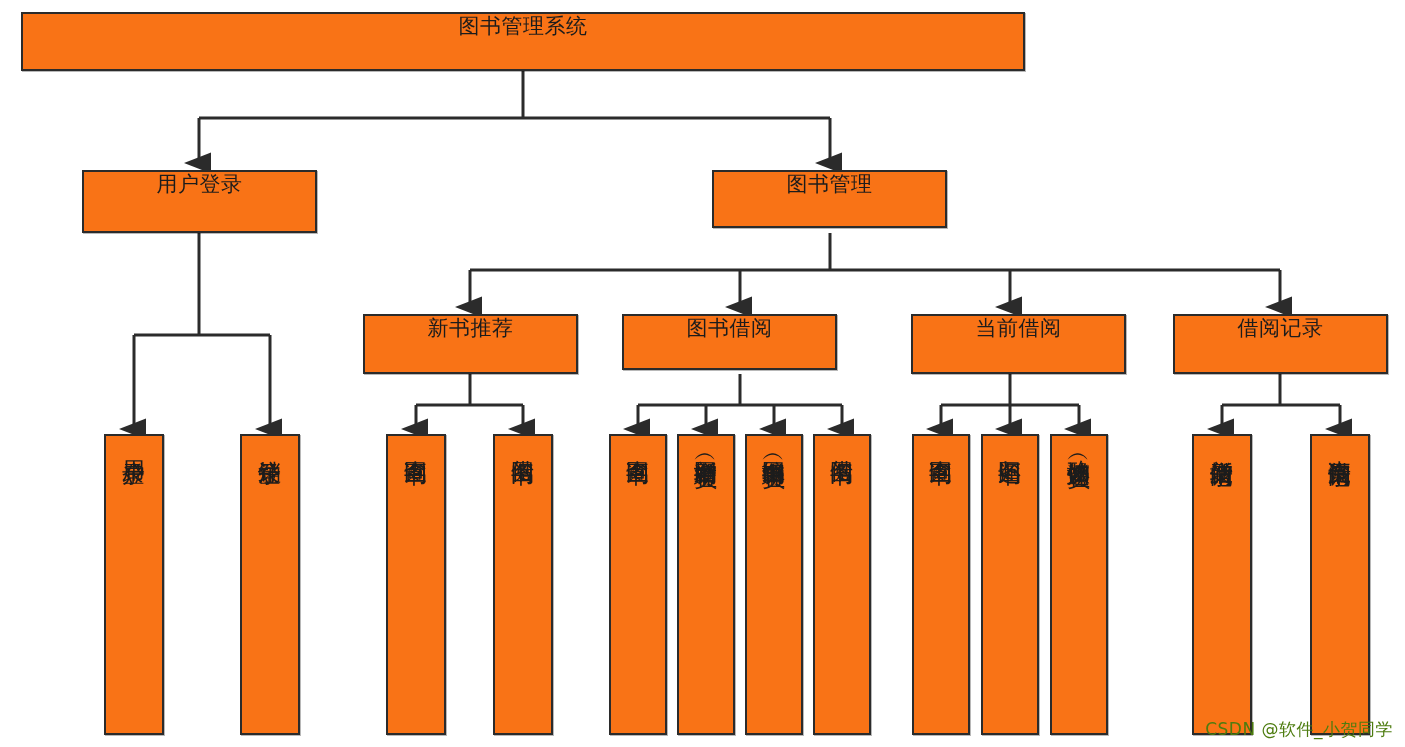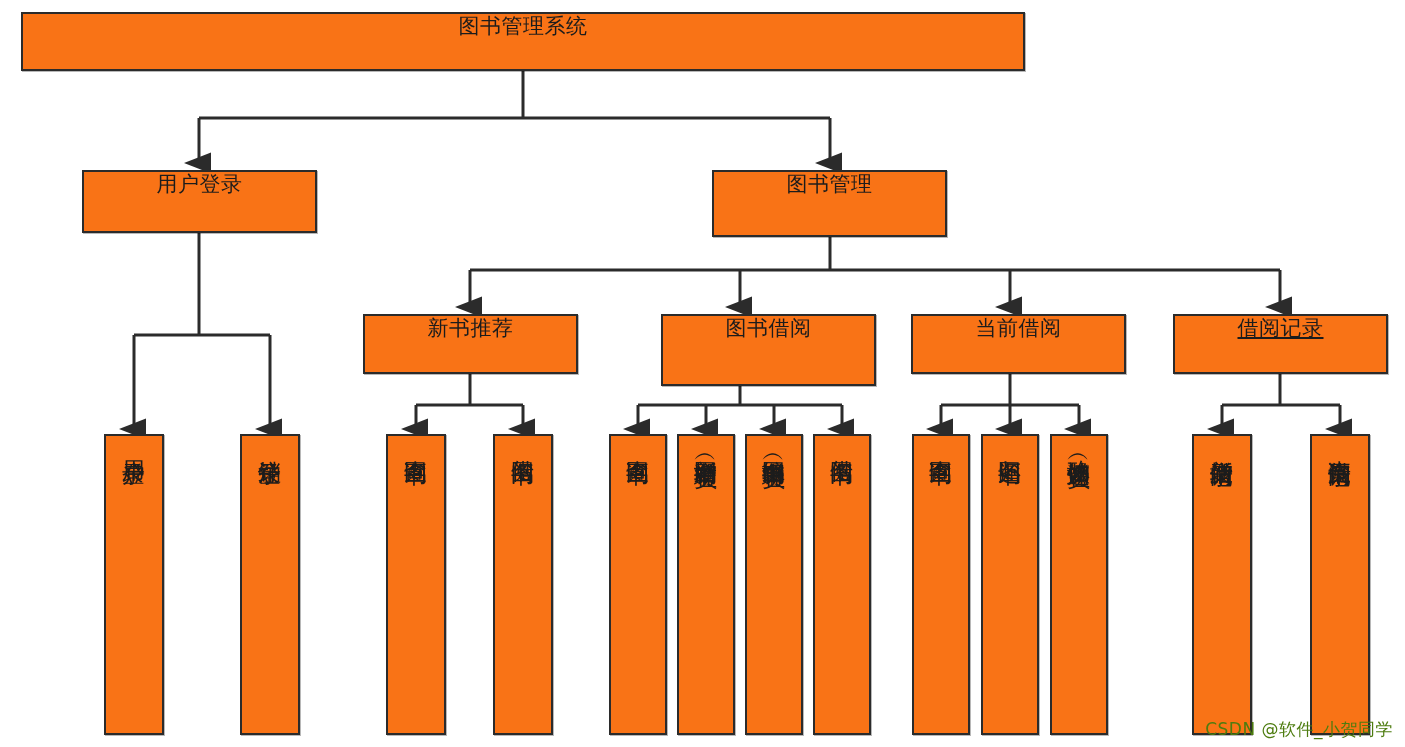--- a/index.html
+++ b/index.html
@@ -122,34 +122,34 @@
     </g>
   </svg>
 
   <div class="node h" style="left:21px; top:12px; width:1004px; height:59px;">
     <span class="node-label">图书管理系统</span>
   </div>
 
   <div class="node h" style="left:82px; top:170px; width:235px; height:63px;">
     <span class="node-label">用户登录</span>
   </div>
-  <div class="node h" style="left:712px; top:170px; width:235px; height:67px;">
+  <div class="node h" style="left:712px; top:170px; width:235px; height:58px;">
     <span class="node-label">图书管理</span>
   </div>
 
   <div class="node h" style="left:363px; top:314px; width:215px; height:60px;">
     <span class="node-label">新书推荐</span>
   </div>
-  <div class="node h" style="left:661px; top:314px; width:215px; height:72px;">
+  <div class="node h" style="left:622px; top:314px; width:215px; height:56px;">
     <span class="node-label">图书借阅</span>
   </div>
   <div class="node h" style="left:903px; top:314px; width:215px; height:60px;margin-left:8px;">
     <span class="node-label">当前借阅</span>
   </div>
-  <div class="node h" style="left:1173px; top:314px; width:215px; height:60px;text-decoration:underline;">
+  <div class="node h" style="left:1173px; top:314px; width:215px; height:60px;">
     <span class="node-label">借阅记录</span>
   </div>
 
   <div class="node v" style="left:104px; top:434px; width:60px; height:301px;">
     <span class="node-label">用户登录</span>
   </div>
   <div class="node v" style="left:240px; top:434px; width:60px; height:301px;">
     <span class="node-label">注销登录</span>
   </div>
 

